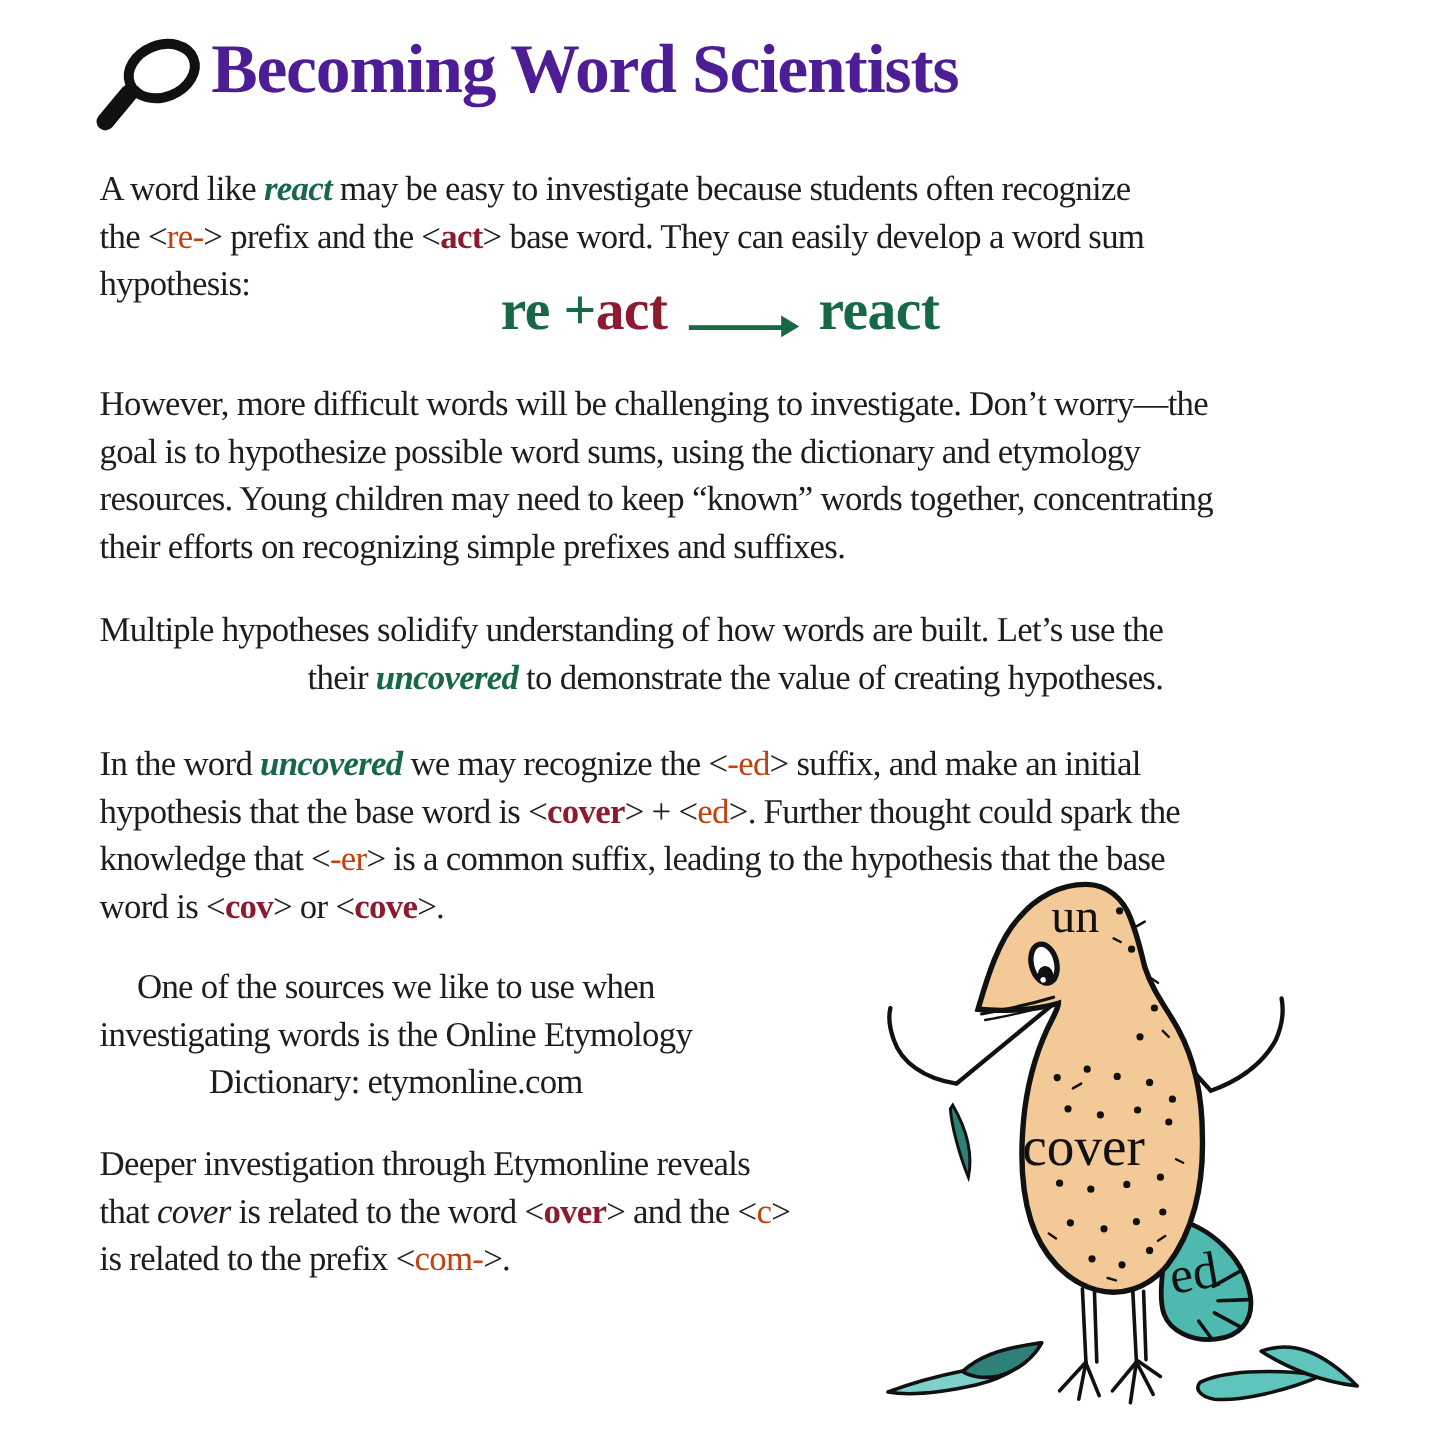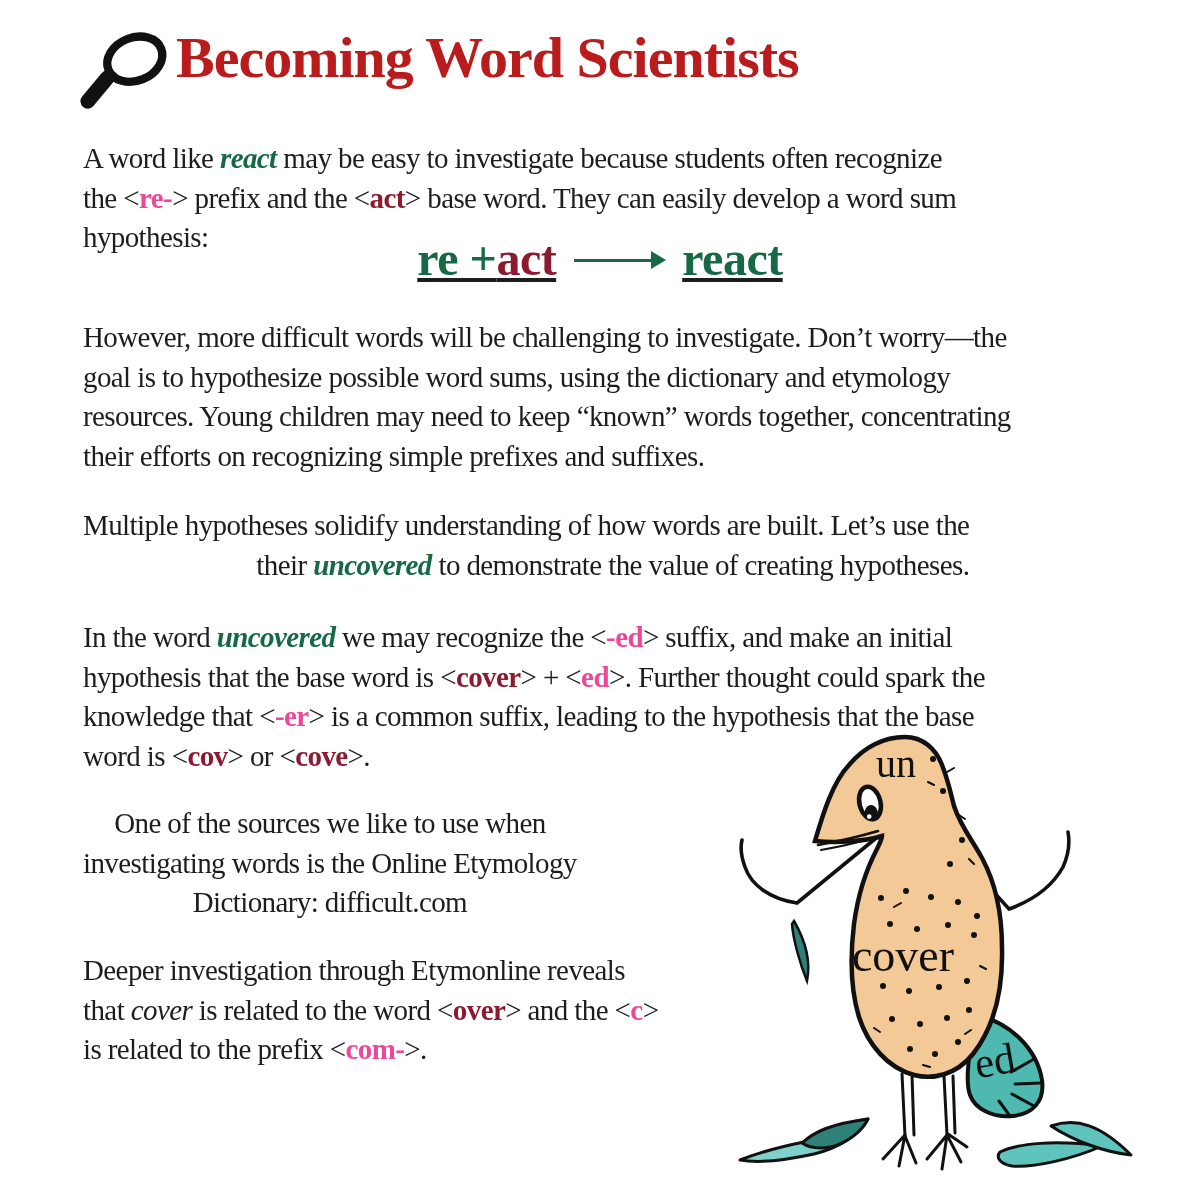--- a/index.html
+++ b/index.html
@@ -1,36 +1,36 @@
 <!DOCTYPE html>
 <html><head>
 <meta charset="utf-8">
 <style>
   html,body{margin:0;padding:0;background:#fff;}
   .page{position:relative;width:1200px;height:1200px;background:#ffffff;overflow:hidden;
         font-family:"Liberation Serif","DejaVu Serif",serif;color:#1d1d1d;}
 
   .title-icon{position:absolute;left:78px;top:26px;width:94px;height:86px;}
   h1.page-title{position:absolute;left:176px;top:24px;margin:0;
-        font-size:58px;font-weight:bold;letter-spacing:-1px;color:#b91c1c;
+        font-size:58px;font-weight:bold;letter-spacing:-1px;color:#4c1d95;
         font-family:"Liberation Serif","DejaVu Serif",serif;}
 
   .para{position:absolute;left:83px;font-size:29px;line-height:39.5px;
         letter-spacing:-0.6px;white-space:nowrap;margin-top:12px;}
   .t-plain{color:#1d1d1d;}
   .t-it{color:#1d1d1d;font-style:italic;}
   .t-gbi{color:#166944;font-weight:bold;font-style:italic;}
-  .t-gb{color:#ec4899;font-weight:bold;text-align:right;}
+  .t-gb{color:#c2410c;font-weight:normal;text-align:right;}
   .t-mb{color:#8C1B30;font-weight:bold;}
   .t-fgreen{color:#166944;font-weight:bold;}
   .t-fmaroon{color:#8C1B30;font-weight:bold;}
 
   .formula{position:absolute;left:0;top:231px;width:1200px;display:flex;
-        align-items:center;justify-content:center;font-size:48px;font-weight:bold;
-        letter-spacing:-0.5px;text-decoration:underline;}
+        align-items:flex-end;justify-content:center;font-size:48px;font-weight:bold;
+        letter-spacing:-0.5px;}
   .arrow{display:inline-block;position:relative;width:92px;height:26px;margin:4px 16px 0 18px;}
   .arrow::before{content:'';position:absolute;left:0;top:11px;width:78px;height:3.6px;background:#166944;}
   .arrow::after{content:'';position:absolute;right:0;top:3px;width:0;height:0;
         border-left:15px solid #166944;border-top:9.5px solid transparent;border-bottom:9.5px solid transparent;}
 
   .bird{position:absolute;left:718px;top:728px;width:452px;height:472px;}
   .bird text{font-family:"Liberation Serif","DejaVu Serif",serif;fill:#111;}
 </style>
 </head>
 <body>
@@ -52,21 +52,21 @@
   <div class="formula">
       <span class="t-fgreen">re + </span>
       <span class="t-fmaroon">act</span>
       <span class="arrow"></span>
       <span class="t-fgreen">react</span>
     </div>
 
   <div class="para" style="top:306px;"><span class="t-plain">However, more difficult words will be challenging to investigate. Don’t worry—the</span><br><span class="t-plain">goal is to hypothesize possible word sums, using the dictionary and etymology</span><br><span class="t-plain">resources. Young children may need to keep “known” words together, concentrating</span><br><span class="t-plain">their efforts on recognizing simple prefixes and suffixes.</span></div>
   <div class="para" style="top:494px;text-align:right;"><span class="t-plain">Multiple hypotheses solidify understanding of how words are built. Let’s use the</span><br><span class="t-plain">their </span><span class="t-gbi">uncovered</span><span class="t-plain"> to demonstrate the value of creating hypotheses.</span></div>
   <div class="para" style="top:606px;"><span class="t-plain">In the word </span><span class="t-gbi">uncovered</span><span class="t-plain"> we may recognize the &lt;</span><span class="t-gb">-ed</span><span class="t-plain">&gt; suffix, and make an initial</span><br><span class="t-plain">hypothesis that the base word is &lt;</span><span class="t-mb">cover</span><span class="t-plain">&gt; + &lt;</span><span class="t-gb">ed</span><span class="t-plain">&gt;. Further thought could spark the</span><br><span class="t-plain">knowledge that &lt;</span><span class="t-gb">-er</span><span class="t-plain">&gt; is a common suffix, leading to the hypothesis that the base</span><br><span class="t-plain">word is &lt;</span><span class="t-mb">cov</span><span class="t-plain">&gt; or &lt;</span><span class="t-mb">cove</span><span class="t-plain">&gt;.</span></div>
-  <div class="para" style="top:792px;text-align:center;"><span class="t-plain">One of the sources we like to use when</span><br><span class="t-plain">investigating words is the Online Etymology</span><br><span class="t-plain">Dictionary: difficult.com</span></div>
+  <div class="para" style="top:792px;text-align:center;"><span class="t-plain">One of the sources we like to use when</span><br><span class="t-plain">investigating words is the Online Etymology</span><br><span class="t-plain">Dictionary: etymonline.com</span></div>
   <div class="para" style="top:939px;"><span class="t-plain">Deeper investigation through Etymonline reveals</span><br><span class="t-plain">that </span><span class="t-it">cover</span><span class="t-plain"> is related to the word &lt;</span><span class="t-mb">over</span><span class="t-plain">&gt; and the &lt;</span><span class="t-gb">c</span><span class="t-plain">&gt;</span><br><span class="t-plain">is related to the prefix &lt;</span><span class="t-gb">com-</span><span class="t-plain">&gt;.</span></div>
 
   <svg class="bird" viewBox="0 0 452 472">
 
     <g stroke="#111" stroke-width="3.6" fill="none" stroke-linecap="round">
       <path d="M163,106 L79,175 C52,171 33,157 27,139 C23,128 22,120 24,112"></path>
       <path d="M243,128 L291,181 C316,172 335,157 345,139 C350,128 352,115 350,104"></path>
     </g>
 
     <path d="M258,287 C292,294 319,321 324,352 C327,374 314,386 295,388 C275,390 257,381 252,367 C248,356 250,338 252,320 Z" fill="#4DB9AF" stroke="#111" stroke-width="4"></path>

